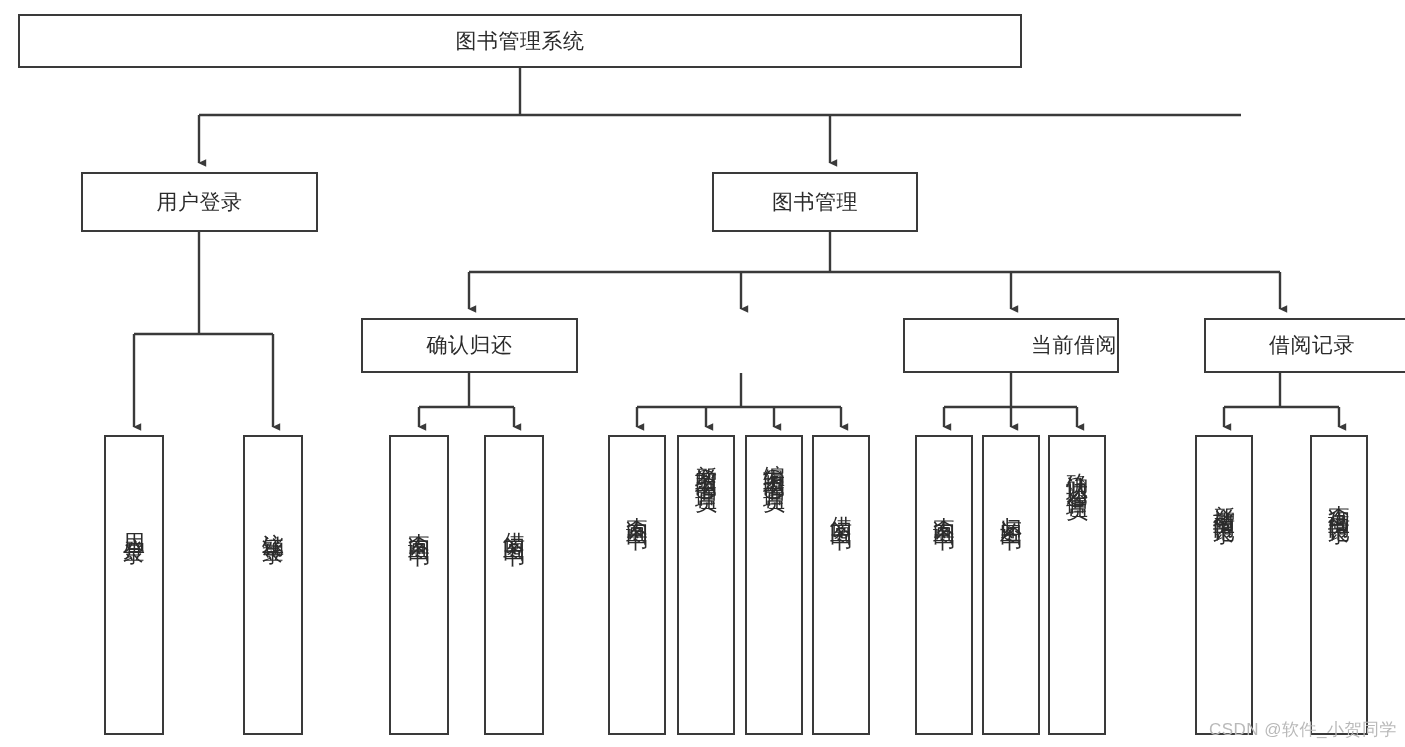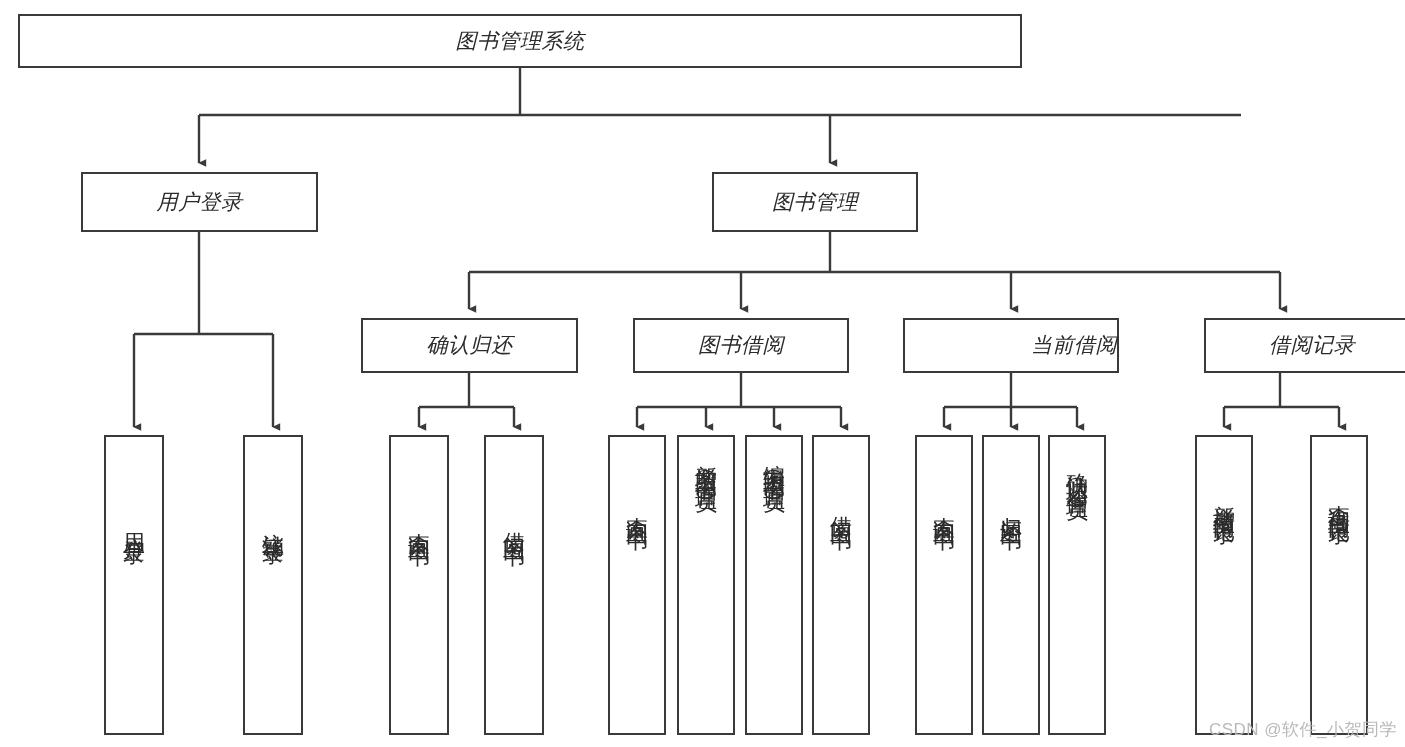--- a/index.html
+++ b/index.html
@@ -39,21 +39,20 @@
   .node .label {
     display: block;
     text-align: center;
     line-height: 1.16;
     letter-spacing: 0.5px;
   }
   
   .node.horiz .label {
     font-size: 21px;
     white-space: nowrap;
-    font-style: italic;
   }
   .node.root .label {
     font-size: 21px;
   }
   
   .node.vert {
     align-items: flex-start;
     padding-top: 0;
   }
   .node.vert .label {
@@ -146,23 +145,20 @@
   <div class="node horiz" style="left:81px; top:172px; width:237px; height:60px;">
     <span class="label">用户登录</span>
   </div>
   <div class="node horiz" style="left:712px; top:172px; width:206px; height:60px;">
     <span class="label">图书管理</span>
   </div>
 
   <div class="node horiz" style="left:361px; top:318px; width:217px; height:55px;">
     <span class="label">确认归还</span>
   </div>
-  <div class="node horiz" style="left:633px; top:318px; width:216px; height:55px;">
-    <span class="label">图书借阅</span>
-  </div>
   <div class="node horiz" style="left:903px; top:318px; width:216px; height:55px;justify-content:flex-end;">
     <span class="label">当前借阅</span>
   </div>
   <div class="node horiz" style="left:1172px; top:318px; width:216px; height:55px;margin-left:32px;">
     <span class="label">借阅记录</span>
   </div>
 
   <div class="node vert mid" style="left:104px; top:435px; width:60px; height:300px;">
     <span class="label">用户登录</span>
   </div>

